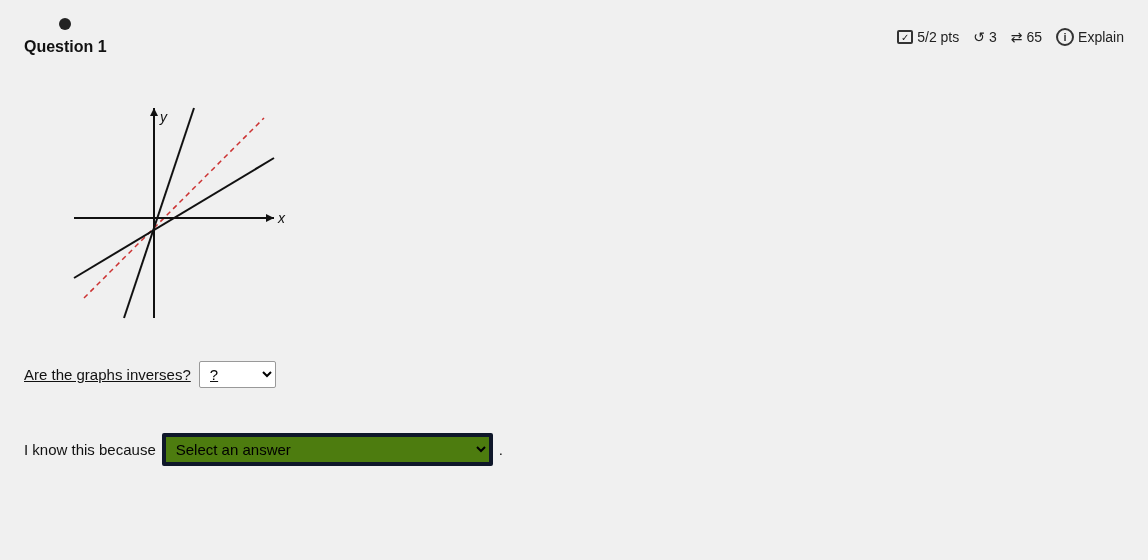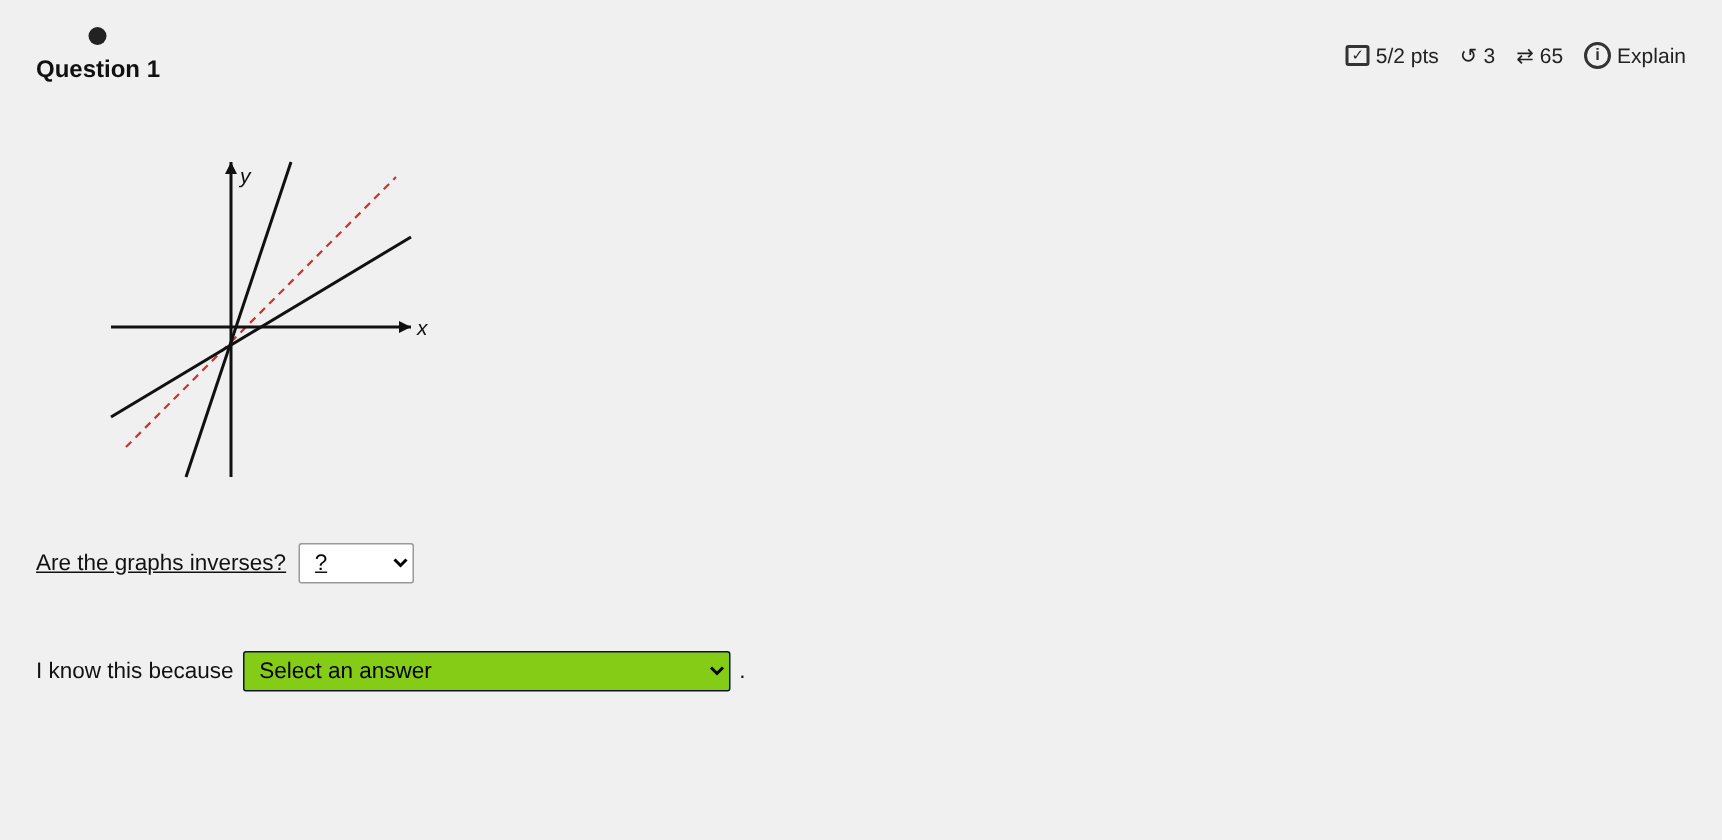--- a/index.html
+++ b/index.html
@@ -105,22 +105,22 @@
     .know-row {
       display: flex;
       align-items: center;
       gap: 6px;
       font-size: 15px;
       margin-top: 45px;
     }
     .know-row select {
       padding: 3px 24px 3px 6px;
       font-size: 15px;
-      border: 1px solid #0f172a;
-      background: #84cc16;
+      border: 4px solid #0f172a;
+      background: #4d7c0f;
       border-radius: 2px;
       appearance: auto;
       cursor: pointer;
       min-width: 220px;
     }
     .period {
       font-size: 15px;
     }
     .undo-icon, .redo-icon {
       font-size: 14px;

